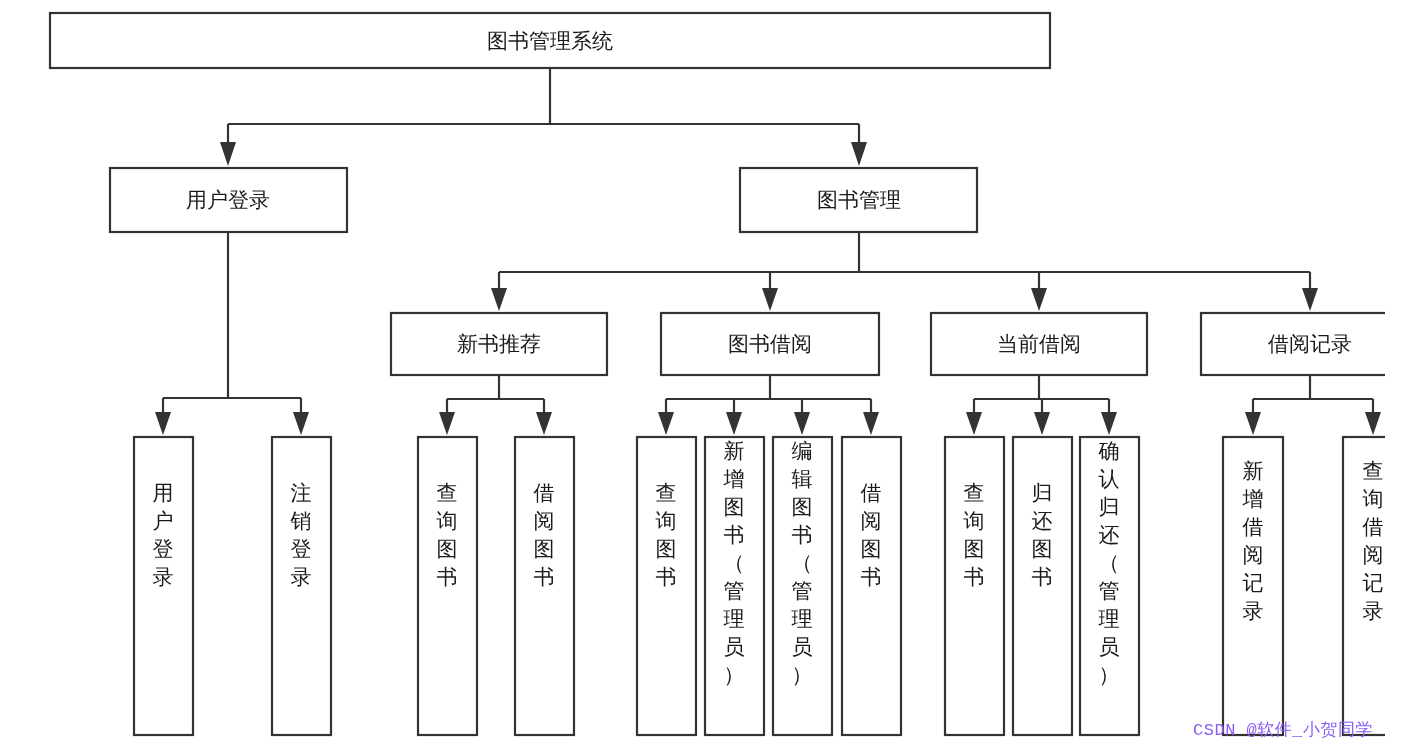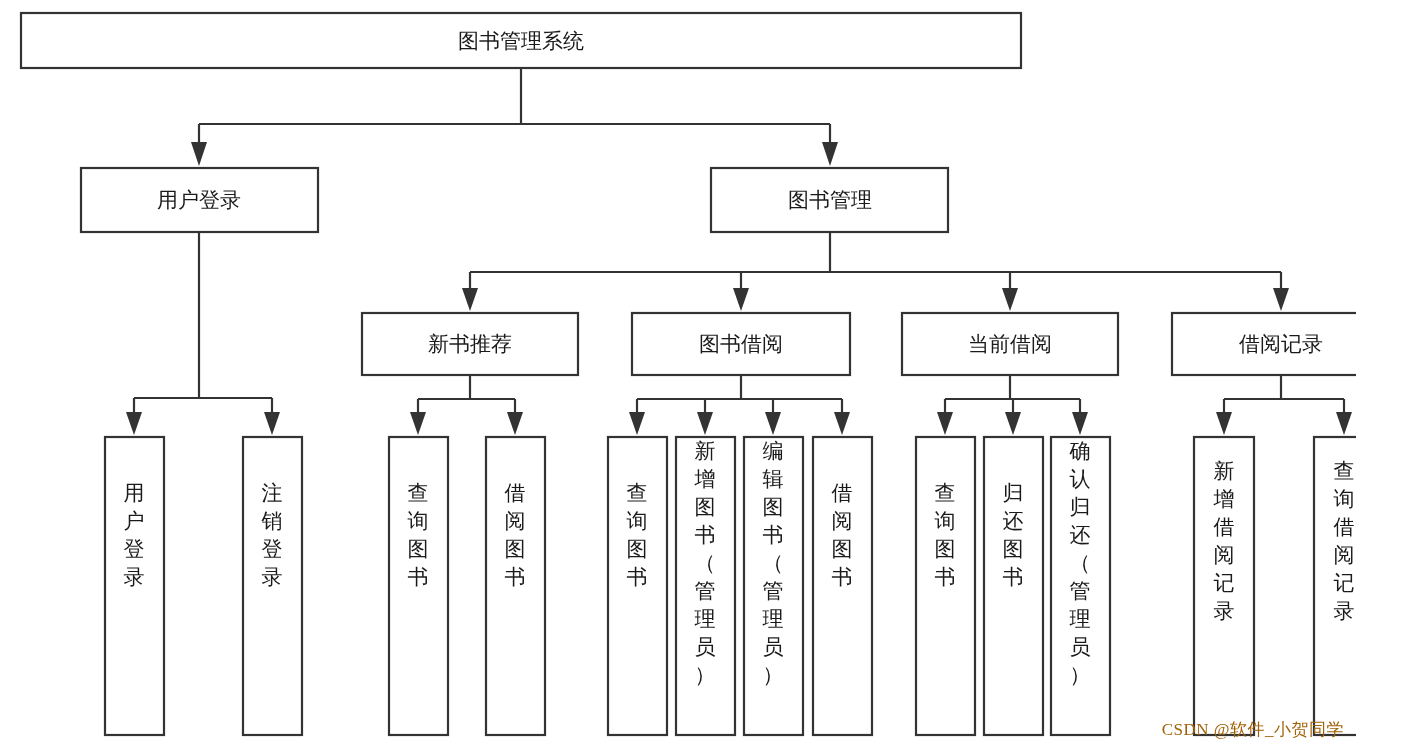--- a/index.html
+++ b/index.html
@@ -9,20 +9,21 @@
   }
   body {
     font-family: "Liberation Sans", "DejaVu Sans", sans-serif;
   }
   #diagram-root {
     position: relative;
     width: 1356px;
     height: 747px;
     background: #ffffff;
     overflow: hidden;
+    margin-left: 29px;
   }
   svg.flow {
     position: absolute;
     left: 0;
     top: 0;
     width: 1405px;
     height: 747px;
   }
   .node-box {
     fill: #ffffff;
@@ -49,23 +50,23 @@
   .node-label-v {
     fill: #1a1a1a;
     font-family: "Liberation Sans", "DejaVu Sans", sans-serif;
     font-size: 21px;
     text-anchor: middle;
   }
   .watermark {
     position: absolute;
     right: 12px;
     bottom: 6px;
-    font-family: Liberation Serif, serif;
+    font-family: Liberation Mono, monospace;
     font-size: 17px;
-    color: #a16207;
+    color: #8b5cf6;
     letter-spacing: 0.5px;
     white-space: nowrap;
     user-select: none;
   }
 </style>
 </head>
 <body>
 
 <div id="diagram-root">
 

